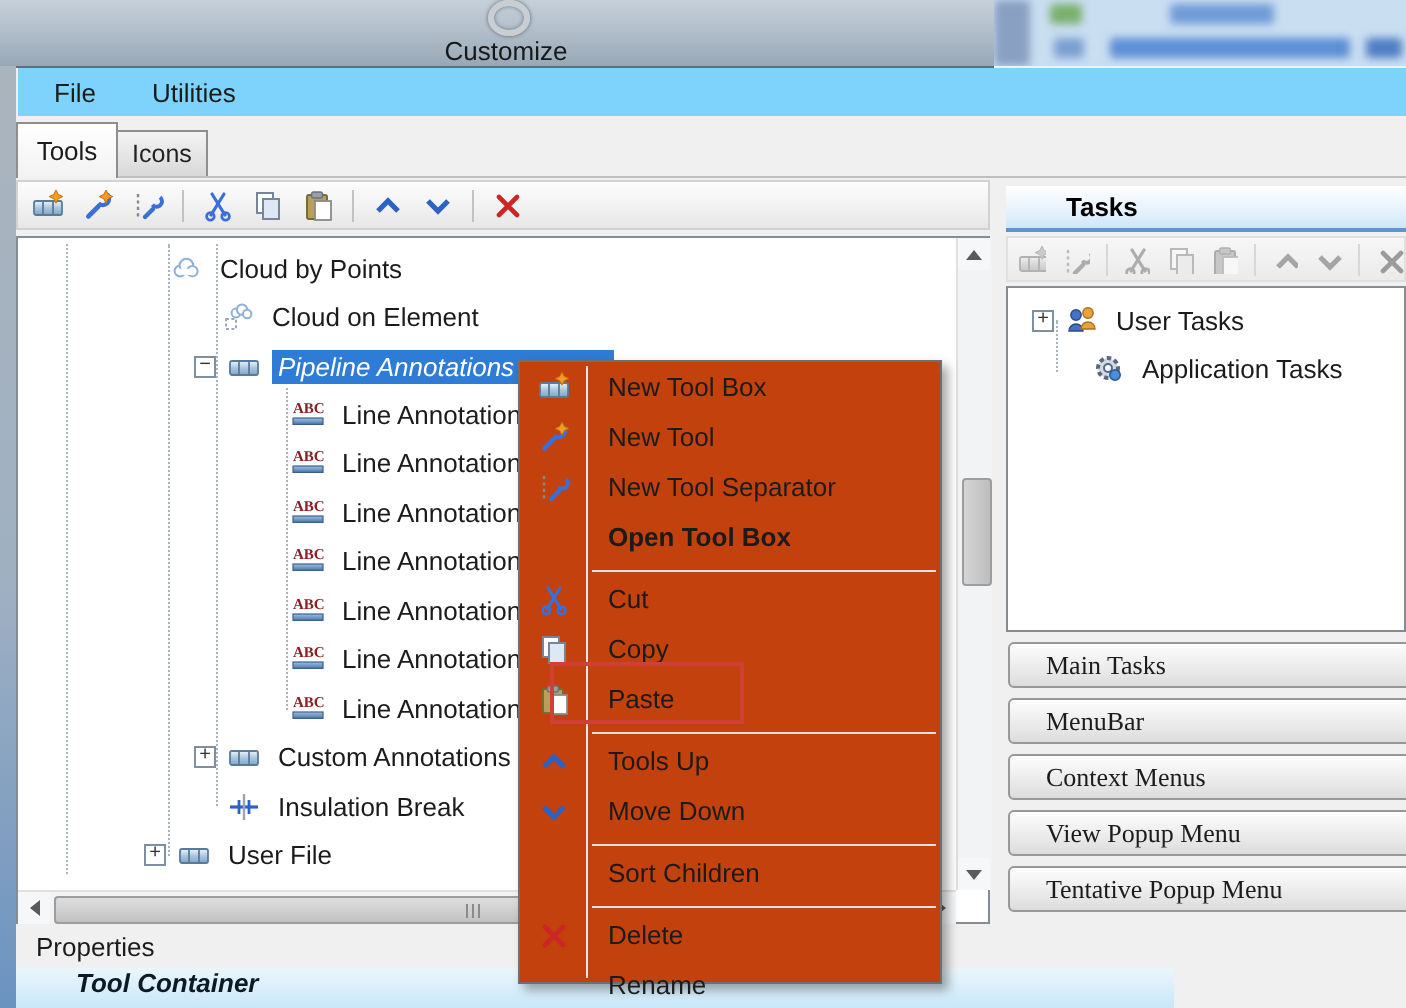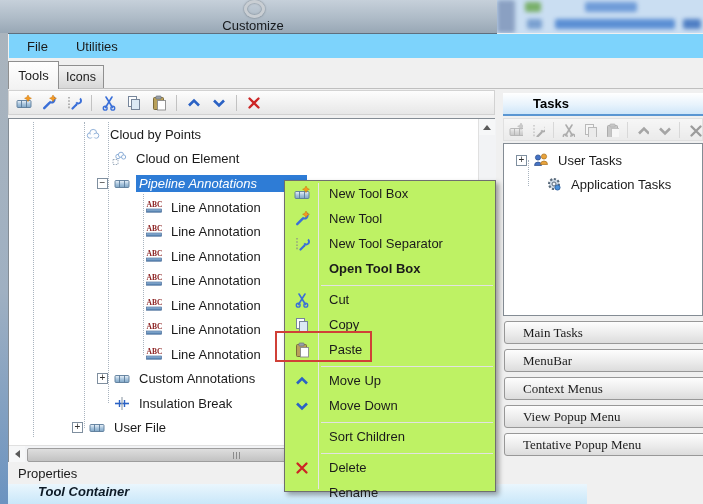--- a/index.html
+++ b/index.html
@@ -59,21 +59,21 @@
   .tri.up{border-left:4px solid transparent;border-right:4px solid transparent;border-bottom:5px solid #5a5a5a;}
   .tri.dn{border-left:4px solid transparent;border-right:4px solid transparent;border-top:5px solid #5a5a5a;}
   .tri.lf{border-top:4px solid transparent;border-bottom:4px solid transparent;border-right:5px solid #5a5a5a;}
   .tri.rt{border-top:4px solid transparent;border-bottom:4px solid transparent;border-left:5px solid #5a5a5a;}
   .vthumb{position:absolute;left:2px;width:13px;background:linear-gradient(90deg,#d6d6d6,#bdbdbd);border:1px solid #9d9d9d;border-radius:2px;}
   .hthumb{position:absolute;top:2px;height:12px;background:linear-gradient(180deg,#dedede,#c2c2c2);border:1px solid #9d9d9d;border-radius:2px;}
   .grip{position:absolute;top:3px;display:flex;gap:2px;}
   .grip i{width:1px;height:7px;background:#8b8b8b;}
 
   
-  .cmenu{left:284px;top:180px;width:212px;height:312px;background:#bef264;border:1px solid #6f6f6f;
+  .cmenu{left:259px;top:180px;width:212px;height:312px;background:#c2410c;border:1px solid #6f6f6f;
     box-shadow:3px 3px 5px rgba(0,0,0,.35);z-index:20;box-sizing:border-box;}
   .cmenu .gutterline{position:absolute;left:33px;top:2px;bottom:2px;border-left:1px solid #e6e6e6;}
   .mi{height:25px;display:flex;align-items:center;}
   .mi .mico{width:33px;display:flex;align-items:center;justify-content:center;flex:none;}
   .mi .mlabel{margin-left:11px;white-space:nowrap;}
   .mi.bold .mlabel{font-weight:bold;}
   .msep{height:1px;background:#e2e2e2;margin:1px 2px 1px 36px;}
   .msp{height:3px;}
   .redbox{left:275px;top:331px;width:93px;height:27px;border:2px solid #d04037;z-index:30;}
 
@@ -498,21 +498,21 @@
     </div>
     <div class="msp"></div>
       <div class="msep"></div>
       <div class="msp" style="height:0"></div>
     <div class="mi">
       <div class="mico">
           <svg class="ic">
             <use href="#i-up"></use>
           </svg>
         </div>
-      <span class="mlabel">Move Up</span>
+      <span class="mlabel">Tools Up</span>
     </div>
     <div class="mi">
       <div class="mico">
           <svg class="ic">
             <use href="#i-down"></use>
           </svg>
         </div>
       <span class="mlabel">Move Down</span>
     </div>
     <div class="msp"></div>

